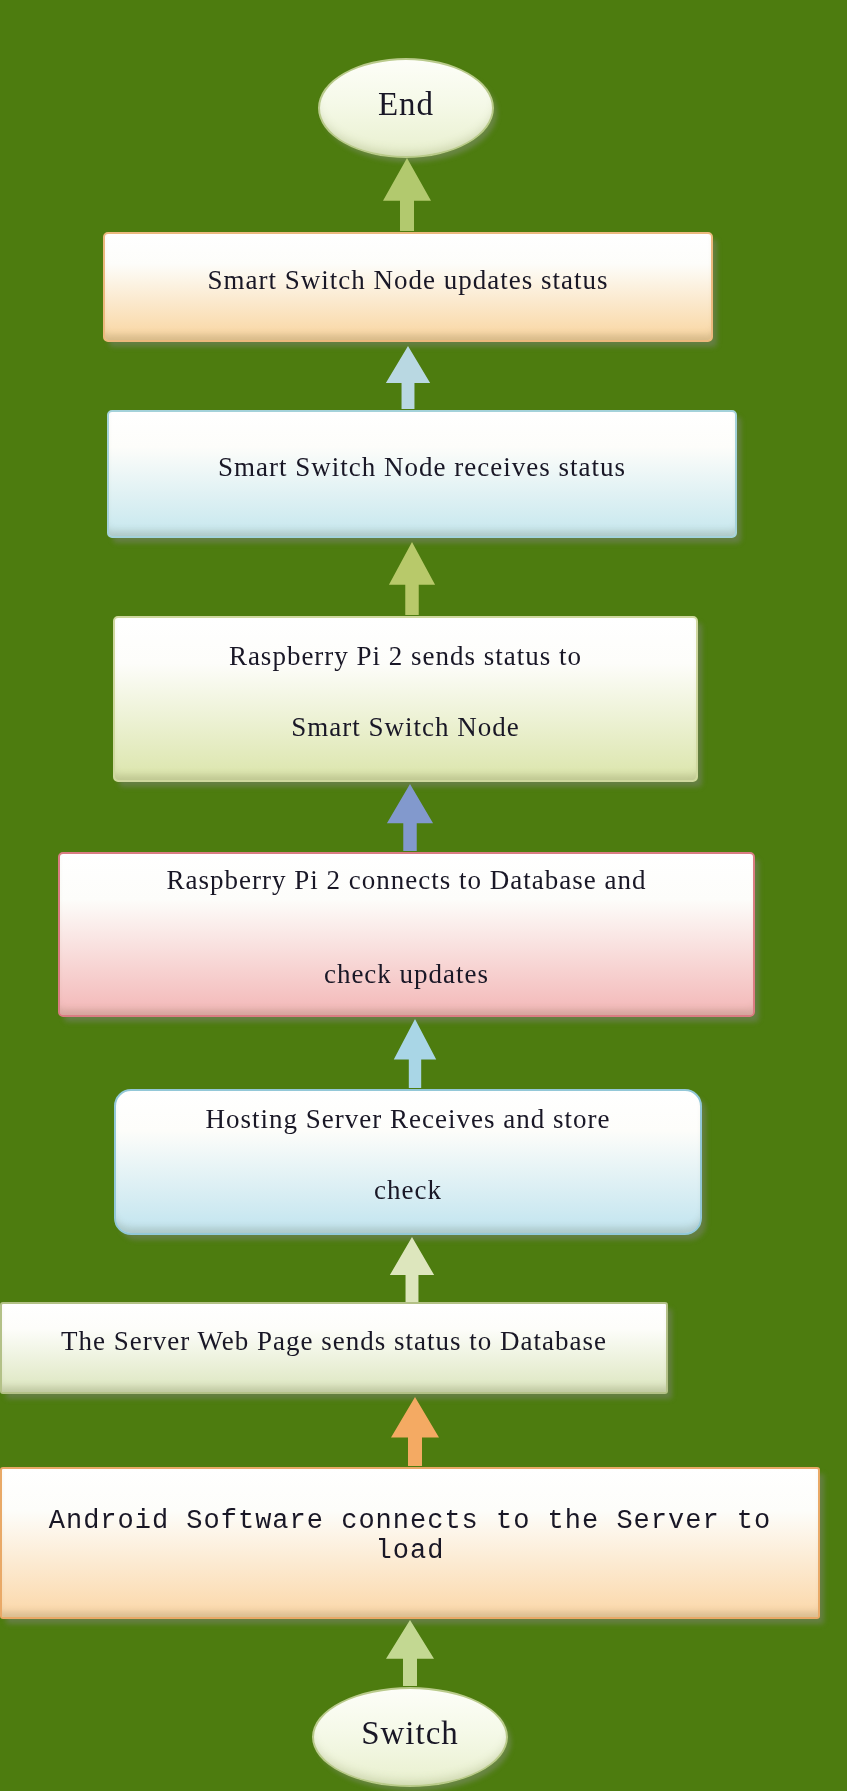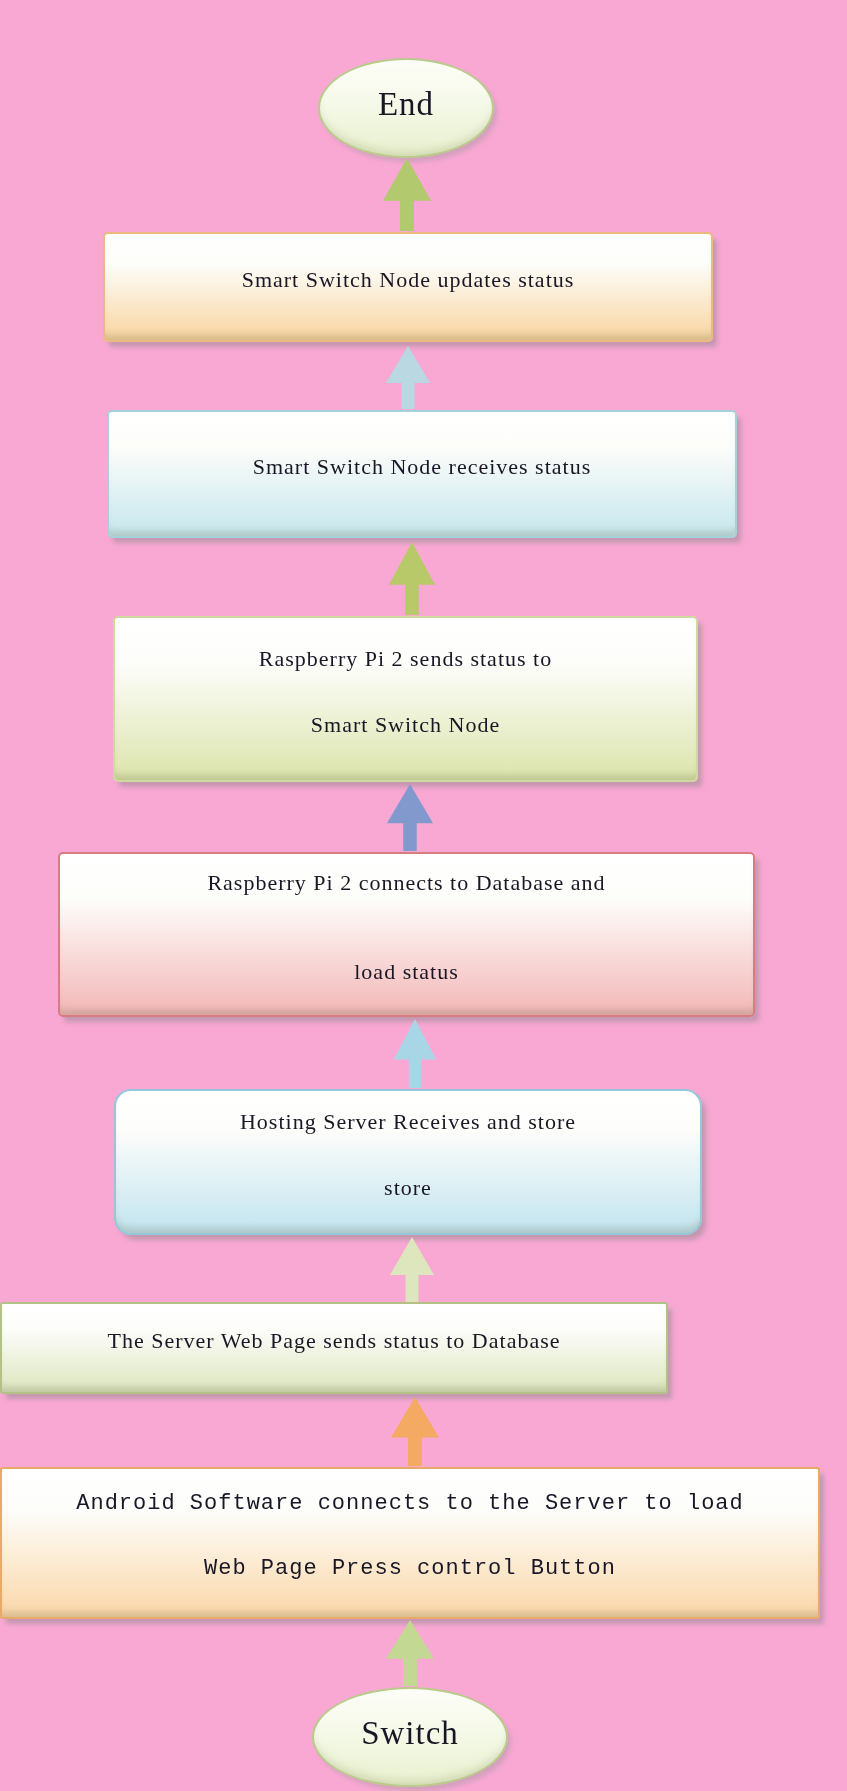--- a/index.html
+++ b/index.html
@@ -1,40 +1,40 @@
 <!DOCTYPE html>
 <html><head>
 <meta charset="utf-8">
 <style>
   html,body{margin:0;padding:0;background:#ffffff;}
   .canvas{
     position:relative;
     width:847px;height:1791px;
-    background:#f9a8d4;
+    background:#4d7c0f;
     overflow:hidden;
     font-family:"Liberation Serif","DejaVu Serif",serif;
   }
   .node{
     position:absolute;
     box-sizing:border-box;
     display:flex;
     flex-direction:column;
     align-items:center;
     justify-content:center;
     text-align:center;
     color:#191726;
     letter-spacing:1px;
   }
   .process{
     border:2px solid var(--border,#ccc);
     border-radius:5px;
     background:linear-gradient(180deg,#ffffff 0%,#fdfdfa 28%,var(--fill,#eee) 100%);
     box-shadow:5px 6px 5px -1px rgba(130,130,130,0.45),
                inset 0 -9px 7px -4px rgba(95,95,60,0.22);
-    font-size:22px;
+    font-size:27px;
     padding:4px 10px 18px 10px;
   }
   .terminator{
     border:2px solid var(--border,#b9ca8b);
     border-radius:50%;
     background:linear-gradient(180deg,#fdfef8 0%,#f5f9e8 45%,var(--fill,#e9f0d0) 100%);
     box-shadow:4px 5px 5px -1px rgba(150,150,150,0.40),
                inset 0 -8px 10px -5px rgba(120,135,70,0.25);
     font-size:33px;
     padding-bottom:8px;
@@ -104,53 +104,52 @@
   </div>
 
   <div class="arrow a-3">
     <svg viewBox="0 0 52 72" preserveAspectRatio="none" aria-hidden="true">
       <polygon points="26,1 50,42 33,42 33,71 19,71 19,42 2,42" fill="#8299cd"></polygon>
     </svg>
   </div>
 
   <div class="node process n-connects" style="--fill: #f3b7b7; --border: #d97c82;">
     <span class="line">Raspberry Pi 2 connects to Database and</span>
-    <span class="line">load status</span>
+    <span class="line">check updates</span>
   </div>
 
   <div class="arrow a-4">
     <svg viewBox="0 0 52 72" preserveAspectRatio="none" aria-hidden="true">
       <polygon points="26,1 50,42 33,42 33,71 19,71 19,42 2,42" fill="#a9d6e6"></polygon>
     </svg>
   </div>
 
   <div class="node process n-hosting" style="--fill: #c1e4ef; --border: #93c8d8;">
     <span class="line">Hosting Server Receives and store</span>
-    <span class="line">store</span>
+    <span class="line">check</span>
   </div>
 
   <div class="arrow a-5">
     <svg viewBox="0 0 52 72" preserveAspectRatio="none" aria-hidden="true">
       <polygon points="26,1 50,42 33,42 33,71 19,71 19,42 2,42" fill="#dde6bd"></polygon>
     </svg>
   </div>
 
   <div class="node process n-webpage" style="--fill: #dce6bf; --border: #b3c187;">
     <span class="line">The Server Web Page sends status to Database</span>
   </div>
 
   <div class="arrow a-6">
     <svg viewBox="0 0 52 72" preserveAspectRatio="none" aria-hidden="true">
       <polygon points="26,1 50,42 33,42 33,71 19,71 19,42 2,42" fill="#f4aa63"></polygon>
     </svg>
   </div>
 
   <div class="node process n-android" style="--fill: #fbd7a8; --border: #e9a967;">
     <span class="line">Android Software connects to the Server to load</span>
-    <span class="line">Web Page Press control Button</span>
   </div>
 
   <div class="arrow a-7">
     <svg viewBox="0 0 52 72" preserveAspectRatio="none" aria-hidden="true">
       <polygon points="26,1 50,42 33,42 33,71 19,71 19,42 2,42" fill="#c3d892"></polygon>
     </svg>
   </div>
 
   <div class="node terminator n-start" style="--fill: #e9f0cf; --border: #b9ca8b;">
     <span class="line">Switch</span>

